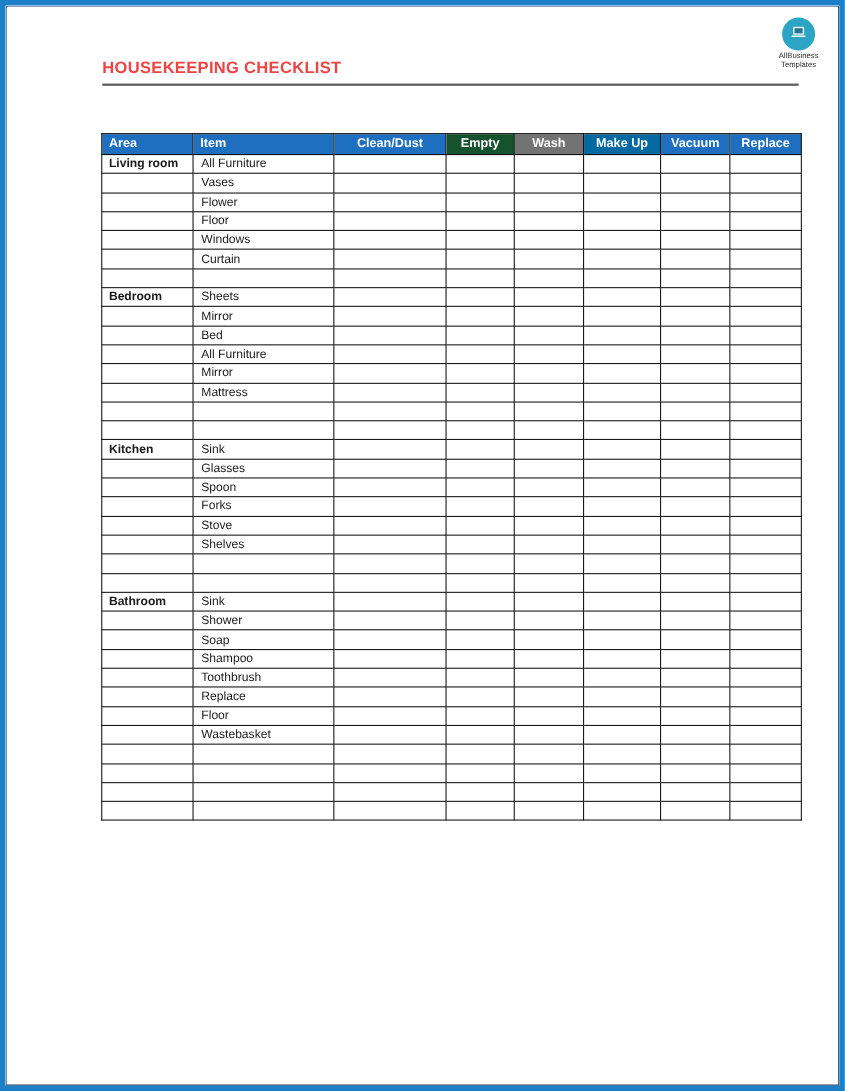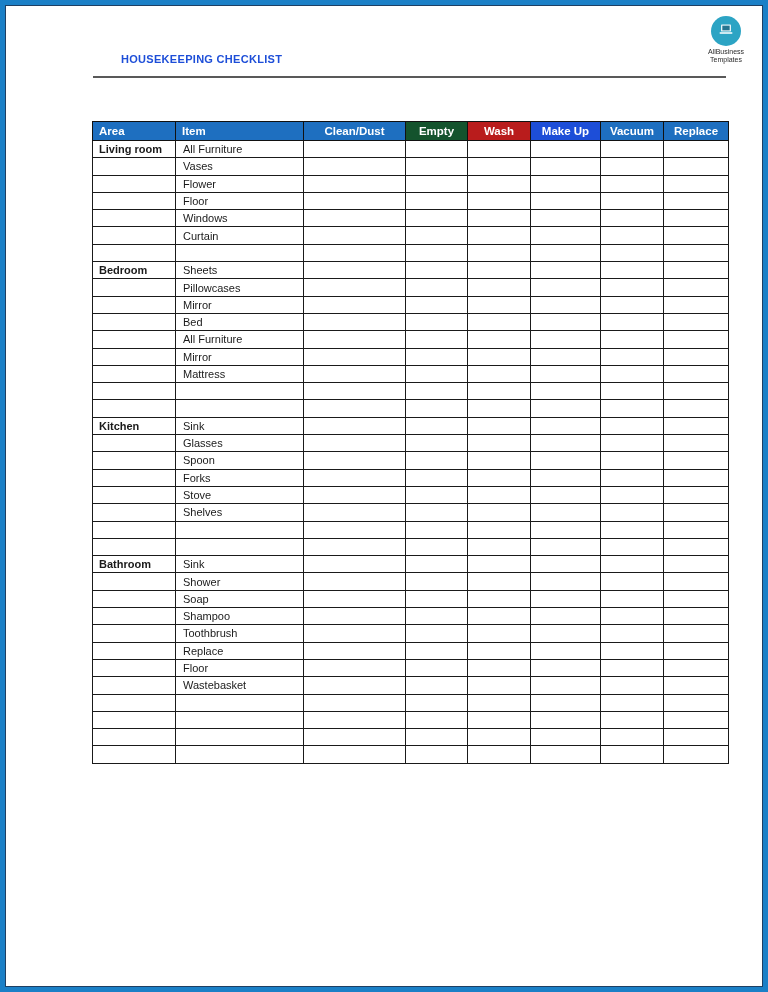--- a/index.html
+++ b/index.html
@@ -14,25 +14,24 @@
     left: 0; top: 0;
     width: 768px; height: 992px;
     border: 5px solid #1b80c7;
     box-shadow: inset 0 0 0 1px #1e3f63;
     background: #ffffff;
   }
   
   .doc-title {
     position: absolute;
     left: 88px; top: 48px;
-    font-size: 11px;
+    font-size: 15px;
     font-weight: 700;
     letter-spacing: 0.3px;
-    color: #1d4ed8;
-    margin-left: 28px;
+    color: #ef4444;
   }
   .title-rule {
     position: absolute;
     left: 88px; top: 71px;
     width: 633px; height: 2px;
     background: #595959;
   }
   
   .logo { position: absolute; left: 688px; top: 11px; width: 66px; text-align: center; }
   .logo-circle {
@@ -120,22 +119,22 @@
         <col class="c-make">
         <col class="c-vac">
         <col class="c-rep">
     </colgroup>
     <thead>
       <tr>
         <th class="h-left" style="background: rgb(30, 111, 192); color: rgb(255, 255, 255);">Area</th>
         <th class="h-left" style="background: rgb(30, 111, 192); color: rgb(255, 255, 255);">Item</th>
         <th style="background: rgb(30, 111, 192); color: rgb(255, 255, 255);">Clean/Dust</th>
         <th style="background: #14532d; color: rgb(255, 255, 255);">Empty</th>
-        <th style="background: #b91c1c; color: rgb(255, 255, 255);">Wash</th>
-        <th style="background: #1d4ed8; color: rgb(255, 255, 255);">Make Up</th>
+        <th style="background: #737373; color: rgb(255, 255, 255);">Wash</th>
+        <th style="background: #0369a1; color: rgb(255, 255, 255);">Make Up</th>
         <th style="background: rgb(30, 111, 192); color: rgb(255, 255, 255);">Vacuum</th>
         <th style="background: rgb(30, 111, 192); color: rgb(255, 255, 255);">Replace</th>
       </tr>
     </thead>
     <tbody>
         <tr>
           <td class="col-area">Living room</td>
           <td class="col-item">All Furniture</td>
           <td class="col-check"></td>
           <td class="col-check"></td>
@@ -209,30 +208,20 @@
           <td class="col-item">Sheets</td>
           <td class="col-check"></td>
           <td class="col-check"></td>
           <td class="col-check"></td>
           <td class="col-check"></td>
           <td class="col-check"></td>
           <td class="col-check"></td>
         </tr>
         <tr>
           <td class="col-area"></td>
-          <td class="col-item">Pillowcases</td>
-          <td class="col-check"></td>
-          <td class="col-check"></td>
-          <td class="col-check"></td>
-          <td class="col-check"></td>
-          <td class="col-check"></td>
-          <td class="col-check"></td>
-        </tr>
-        <tr>
-          <td class="col-area"></td>
           <td class="col-item">Mirror</td>
           <td class="col-check"></td>
           <td class="col-check"></td>
           <td class="col-check"></td>
           <td class="col-check"></td>
           <td class="col-check"></td>
           <td class="col-check"></td>
         </tr>
         <tr>
           <td class="col-area"></td>

